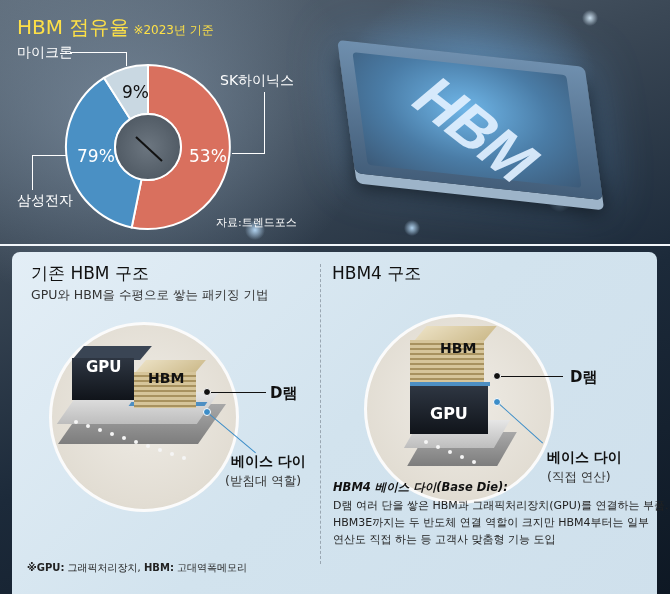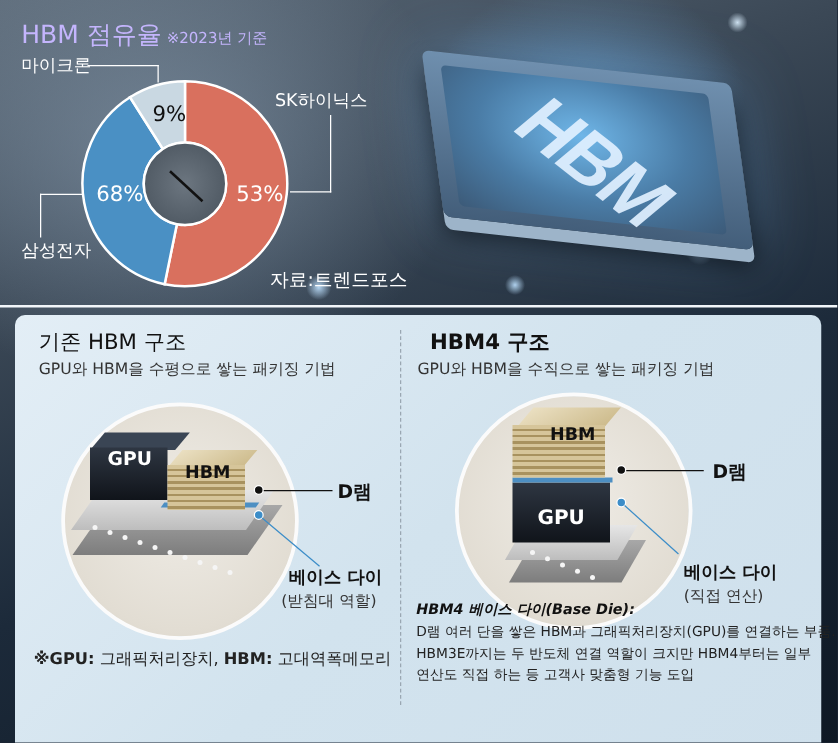--- a/index.html
+++ b/index.html
@@ -38,27 +38,27 @@
     }
     .chip-label {
       position: absolute; left: 75px; top: 70px;
       font-family: "Liberation Sans", sans-serif;
       font-weight: bold; font-size: 60px; letter-spacing: -2px;
       color: rgba(225,240,255,0.92);
       transform: rotate(38deg) skewX(-12deg);
     }
 
     
-    .chart-title { position: absolute; left: 17px; top: 14px; font-size: 20px; color: #c4b5fd; white-space: nowrap; }
+    .chart-title { position: absolute; left: 17px; top: 14px; font-size: 20px; color: #fde047; white-space: nowrap; }
     .chart-title .note { font-size: 12px; margin-left: 4px; }
     .lbl { position: absolute; font-size: 14px; color: #fff; white-space: nowrap; }
     .lbl-micron { left: 17px; top: 44px; }
     .lbl-sk { left: 220px; top: 72px; }
     .lbl-samsung { left: 17px; top: 192px; }
-    .source { position: absolute; left: 216px; top: 215px; font-size: 15px; color: #fff; }
+    .source { position: absolute; left: 216px; top: 215px; font-size: 11px; color: #fff; }
     .leader { position: absolute; border-color: #fff; border-style: solid; border-width: 0; }
     .pie { position: absolute; left: 64px; top: 63px; width: 168px; height: 168px; }
     .pie-pct { position: absolute; font-size: 17px; white-space: nowrap; }
     .hline { position: absolute; left: 0; top: 244px; width: 670px; height: 2px; background: #f2f6fa; }
 
     
     .panel {
       position: absolute; left: 12px; top: 252px; width: 645px; height: 368px;
       background: linear-gradient(135deg, #e3eef6 0%, #d2e3ee 50%, #cfe0ec 100%);
       border-radius: 8px;
@@ -83,21 +83,21 @@
     .blk-text { position: absolute; font-weight: bold; font-size: 15px; white-space: nowrap; }
     .dot { position: absolute; width: 8px; height: 8px; border-radius: 50%; }
     .dot.black { background: #111; border: 1px solid #fff; }
     .dot.blue { background: #3c8dc8; border: 1px solid #fff; }
     .pin { position: absolute; width: 4px; height: 4px; border-radius: 50%; background: #f5f5f5; }
     .callout-line { position: absolute; height: 1px; background: #111; }
     .callout-line.blue { background: #3c8dc8; transform-origin: 0 0; }
     .clabel { position: absolute; font-size: 15px; font-weight: bold; color: #111; white-space: nowrap; }
     .clabel-big { position: absolute; font-size: 14px; font-weight: bold; color: #111; white-space: nowrap; }
     .clabel-sub { position: absolute; font-size: 12.5px; color: #333; white-space: nowrap; }
-    .footnote { position: absolute; font-size: 13px; color: #222; white-space: nowrap; }
+    .footnote { position: absolute; font-size: 10px; color: #222; white-space: nowrap; margin-top: 43px; }
     .footnote b { font-weight: bold; }
     .desc-title { position: absolute; left: 321px; top: 228px; font-size: 11.5px; font-weight: bold; color: #111; font-style: italic; }
     .desc-line { position: absolute; left: 321px; font-size: 11px; color: #222; white-space: nowrap; }
   </style>
 </head>
 <body>
 
 <div class="bg"></div>
 
 <div class="chip-wrap">
@@ -120,21 +120,21 @@
 
   <path d="M84 2 A82 82 0 1 1 67.7 164.4 L77.5 116.4 A33 33 0 1 0 84 51 Z" fill="#d9705e" stroke="#fff" stroke-width="2"></path>
 
   <path d="M67.7 164.4 A82 82 0 0 1 40 14.8 L66.3 56.2 A33 33 0 0 0 77.5 116.4 Z" fill="#4a90c4" stroke="#fff" stroke-width="2"></path>
 
   <path d="M40 14.8 A82 82 0 0 1 84 2 L84 51 A33 33 0 0 0 66.3 56.2 Z" fill="#c9d8e2" stroke="#fff" stroke-width="2"></path>
   <circle cx="84" cy="84" r="33" fill="url(#hole)" stroke="#fff" stroke-width="2"></circle>
   <line x1="72" y1="74" x2="98" y2="98" stroke="#111" stroke-width="2"></line>
 </svg>
 <div class="pie-pct" style="left:189px; top:146px;">53%</div>
-<div class="pie-pct" style="left:77px; top:146px;">68%</div>
+<div class="pie-pct" style="left:77px; top:146px;">79%</div>
 <div class="pie-pct" style="left:122px; top:82px; color:#111;">9%</div>
 
 <div class="lbl lbl-micron">마이크론</div>
 <div class="leader" style="left:70px; top:52px; width:57px; border-top-width:1px; border-right-width:1px; height:14px;"></div>
 <div class="lbl lbl-sk">SK하이닉스</div>
 <div class="leader" style="left:232px; top:92px; width:33px; height:62px; border-right-width:1px; border-bottom-width:1px;"></div>
 <div class="lbl lbl-samsung">삼성전자</div>
 <div class="leader" style="left:32px; top:155px; width:35px; height:35px; border-top-width:1px; border-left-width:1px;"></div>
 <div class="source">자료:트렌드포스</div>
 
@@ -173,22 +173,21 @@
   <div class="clabel" style="left:258px; top:132px;">D램</div>
   <div class="dot blue" style="left:191px; top:156px;"></div>
   <div class="callout-line blue" style="left:198px; top:162px; width:60px; transform:rotate(40deg);"></div>
   <div class="clabel-big" style="left:219px; top:201px;">베이스 다이</div>
   <div class="clabel-sub" style="left:213px; top:221px;">(받침대 역할)</div>
 
   <div class="footnote" style="left:15px; top:266px;">
     <b>※GPU:</b><span> 그래픽처리장치, </span><b>HBM:</b><span> 고대역폭메모리</span>
   </div>
 
-  <div class="ptitle" style="left:332px; top:10px;font-weight:bold;">HBM4 구조</div>
-  <div class="psub" style="left:322px; top:35px;">GPU와 HBM을 수직으로 쌓는 패키징 기법</div>
+  <div class="ptitle" style="left:320px; top:10px;">HBM4 구조</div>
 
   <div class="circle" style="left:352px; top:62px;"></div>
   <div>
     <div class="block sub-dark" style="left:405px; top:180px; width:90px; height:34px; transform:skewX(-30deg);"></div>
     <div class="block sub-light" style="left:400px; top:168px; width:90px; height:28px; transform:skewX(-30deg);"></div>
     <div class="block gpu-face" style="left:398px; top:134px; width:78px; height:48px;"></div>
     <div class="blk-text" style="left:418px; top:152px; color:#fff; font-size:16px;">GPU</div>
     <div class="block base-blue" style="left:398px; top:130px; width:80px; height:4px;"></div>
     <div class="block hbm-top" style="left:408px; top:74px; width:70px; height:16px; transform:skewX(-40deg);"></div>
     <div class="block hbm-face" style="left:398px; top:88px; width:74px; height:42px;"></div>

